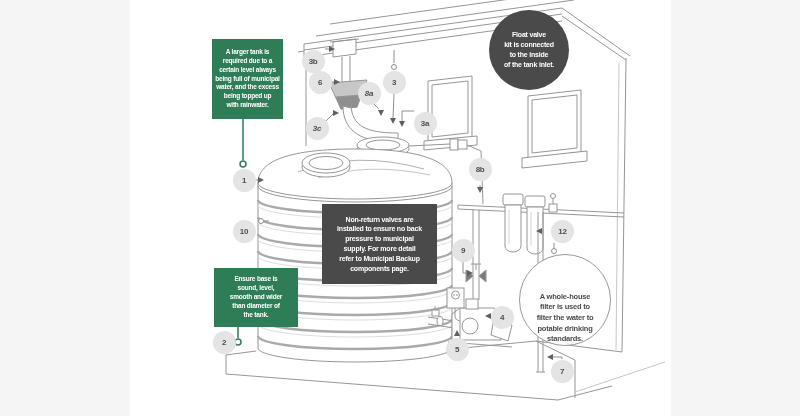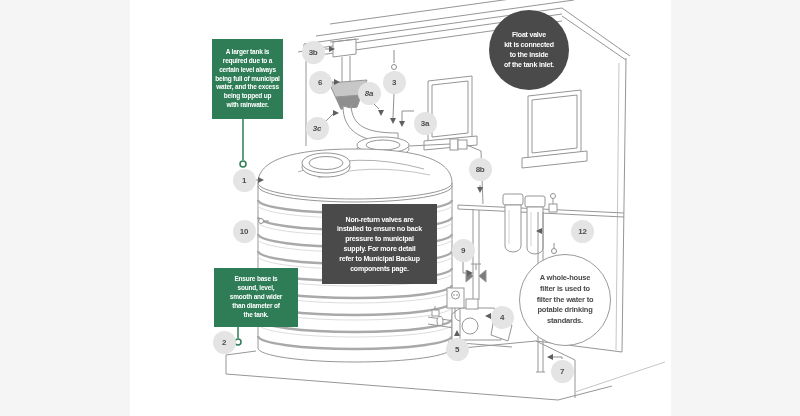--- a/index.html
+++ b/index.html
@@ -230,37 +230,37 @@
   </div>
 
   <div class="callout green" style="left:214px;top:268px;width:84px;height:59px;">
     <span>Ensure base is
 sound, level,
 smooth and wider
 than diameter of
 the tank.</span>
   </div>
 
-  <div class="callout light circle" style="left:519px;top:254px;width:92px;height:92px;">
+  <div class="callout light circle" style="left:519px;top:254px;width:92px;height:92px;align-items:flex-end;">
     <span>A whole-house
 filter is used to
 filter the water to
 potable drinking
 standards.</span>
   </div>
 
   <div class="marker" style="left:232.5px;top:168.5px;">1</div>
   <div class="marker" style="left:212.5px;top:330.5px;">2</div>
   <div class="marker" style="left:413.5px;top:112px;">3a</div>
-  <div class="marker" style="left:301.5px;top:41px;">3b</div>
+  <div class="marker" style="left:301.5px;top:50px;">3b</div>
   <div class="marker" style="left:305.5px;top:116.5px;font-style:italic;">3c</div>
   <div class="marker" style="left:490.5px;top:305.5px;">4</div>
   <div class="marker" style="left:445.5px;top:337.5px;">5</div>
   <div class="marker" style="left:308.5px;top:70.5px;">6</div>
   <div class="marker" style="left:550.5px;top:359.5px;">7</div>
   <div class="marker" style="left:357.5px;top:81.5px;font-style:italic;">8a</div>
   <div class="marker" style="left:468.5px;top:158px;">8b</div>
   <div class="marker" style="left:451.5px;top:238.5px;">9</div>
   <div class="marker" style="left:232.5px;top:220px;">10</div>
   <div class="marker" style="left:382.5px;top:70.5px;">3</div>
-  <div class="marker" style="left:571px;top:219.5px;">12</div>
+  <div class="marker" style="left:551px;top:219.5px;">12</div>
 
 </div>
 
 </body></html>

